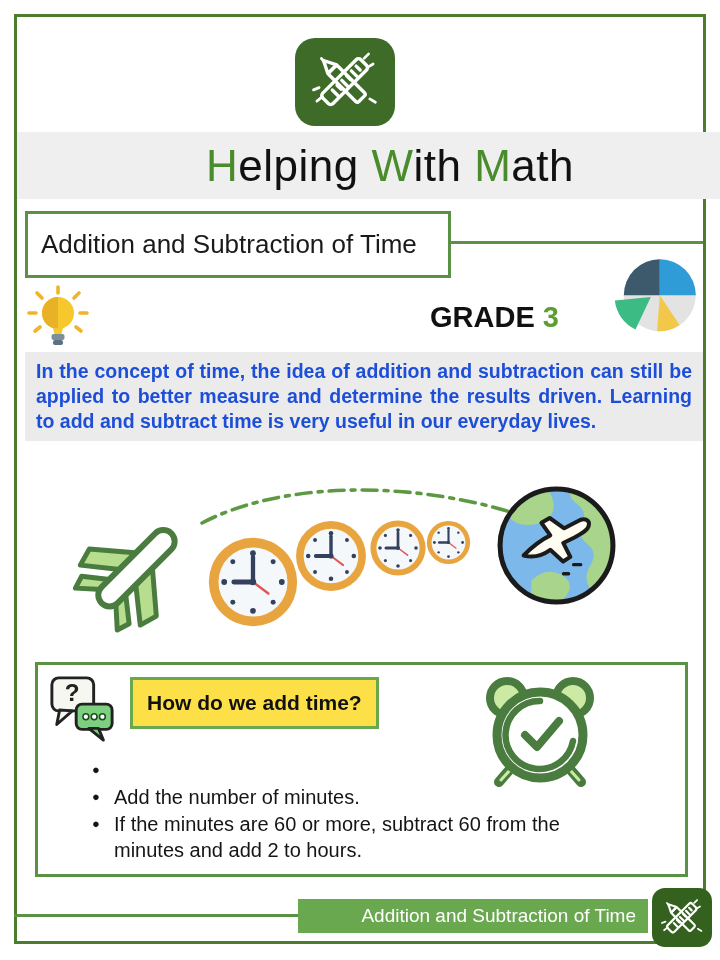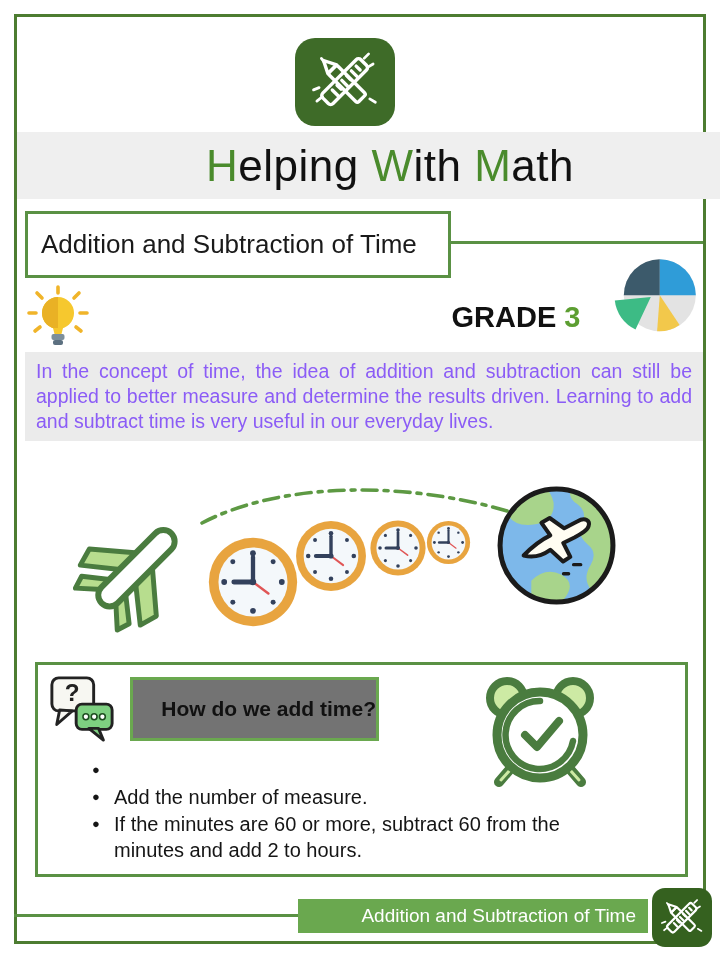--- a/index.html
+++ b/index.html
@@ -12,38 +12,38 @@
   .site-logo svg{width:72px;height:72px;}
 
   .title-band{position:absolute;left:17px;top:132px;width:686px;height:67px;background:#efefef;display:flex;align-items:center;justify-content:center;padding-left:30px;}
   .brand-title{font-size:44px;letter-spacing:0.5px;color:#111111;}
   .brand-title .g{color:#4a8b2c;}
 
   .worksheet-title-box{position:absolute;left:25px;top:211px;width:426px;height:67px;background:#ffffff;border:3px solid #5a9144;box-sizing:border-box;display:flex;align-items:center;padding-left:13px;font-size:26px;color:#1a1a1a;z-index:2;}
   .title-rule{position:absolute;left:451px;top:241px;width:252px;height:3px;background:#5a9144;}
 
   .lightbulb{position:absolute;left:27px;top:285px;width:62px;height:68px;}
-  .grade-badge{position:absolute;left:430px;top:301px;width:172px;text-align:center;font-size:29px;font-weight:bold;color:#111111;}
+  .grade-badge{position:absolute;left:430px;top:301px;width:172px;text-align:left;font-size:29px;font-weight:bold;color:#111111;}
   .grade-badge .num{color:#5c9e31;}
   .pie-chart{position:absolute;left:611px;top:252px;width:94px;height:90px;}
 
-  .intro-box{position:absolute;left:25px;top:352px;width:678px;box-sizing:border-box;background:#ebebeb;padding:7px 11px;font-size:19.5px;line-height:25px;text-align:justify;color:#8b5cf6;}
+  .intro-box{position:absolute;left:25px;top:352px;width:678px;box-sizing:border-box;background:#ebebeb;padding:7px 11px;font-size:19.5px;line-height:25px;text-align:justify;color:#1d4ed8;font-weight:bold;}
 
   .flight-path{position:absolute;left:198px;top:479px;width:320px;height:52px;}
   .airplane{position:absolute;left:58px;top:496px;width:152px;height:148px;}
   .clock{position:absolute;}
   .clock.c1{left:205px;top:534px;width:96px;height:96px;}
   .clock.c2{left:293px;top:518px;width:76px;height:76px;}
   .clock.c3{left:368px;top:518px;width:60px;height:60px;}
   .clock.c4{left:425px;top:519px;width:47px;height:47px;}
   .globe{position:absolute;left:493px;top:482px;width:127px;height:127px;}
 
   .howto-box{position:absolute;left:35px;top:662px;width:653px;height:215px;border:3px solid #5a9144;box-sizing:border-box;background:#ffffff;}
   .chat-icon{position:absolute;left:48px;top:672px;width:68px;height:72px;}
-  .question-heading{position:absolute;left:130px;top:677px;width:249px;height:64px;box-sizing:border-box;background:#737373;border:3px solid #6aa84f;display:flex;align-items:center;padding-left:14px;font-size:21px;font-weight:bold;color:#111111;justify-content:flex-end;}
+  .question-heading{position:absolute;left:130px;top:677px;width:249px;height:52px;box-sizing:border-box;background:#fde047;border:3px solid #6aa84f;display:flex;align-items:center;padding-left:14px;font-size:21px;font-weight:bold;color:#111111;}
   .alarm-clock{position:absolute;left:477px;top:668px;width:126px;height:126px;}
 
   .bullet-list{position:absolute;left:78px;top:757px;width:545px;margin:0;padding:0;list-style:none;font-size:20px;line-height:26px;color:#151515;}
   .bullet-list li{display:flex;margin-bottom:1px;}
   .bullet-list .dot{flex:0 0 36px;text-align:center;font-size:13px;line-height:26px;}
 
   .footer-rule{position:absolute;left:14px;top:914px;width:284px;height:3px;background:#5a9144;}
   .footer-banner{position:absolute;left:298px;top:899px;width:350px;height:34px;background:#6aa84f;color:#ffffff;font-size:19px;display:flex;align-items:center;justify-content:flex-end;padding-right:12px;box-sizing:border-box;}
   .footer-logo{position:absolute;left:652px;top:888px;width:60px;height:59px;background:#35611f;border-radius:13px;display:flex;align-items:center;justify-content:center;z-index:5;}
   .footer-logo svg{width:46px;height:46px;}
@@ -251,21 +251,21 @@
     <path d="M63 32 A34 34 0 1 0 96 72" fill="none" stroke="#4a7c3f" stroke-width="6.5" stroke-linecap="round"></path>
     <path d="M48 66 L60 78 L82 52" fill="none" stroke="#4a7c3f" stroke-width="8" stroke-linecap="round" stroke-linejoin="round"></path>
   </svg>
 
   <ul class="bullet-list">
     <li>
         <span class="dot">●</span>
       </li>
     <li>
         <span class="dot">●</span>
-        <span>Add the number of measure.</span>
+        <span>Add the number of minutes.</span>
       </li>
     <li>
         <span class="dot">●</span>
         <span>If the minutes are 60 or more, subtract 60 from the minutes and add 2 to hours.</span>
       </li>
   </ul>
 
   <div class="footer-rule"></div>
   <div class="footer-banner">
     <span>Addition and Subtraction of Time</span>

